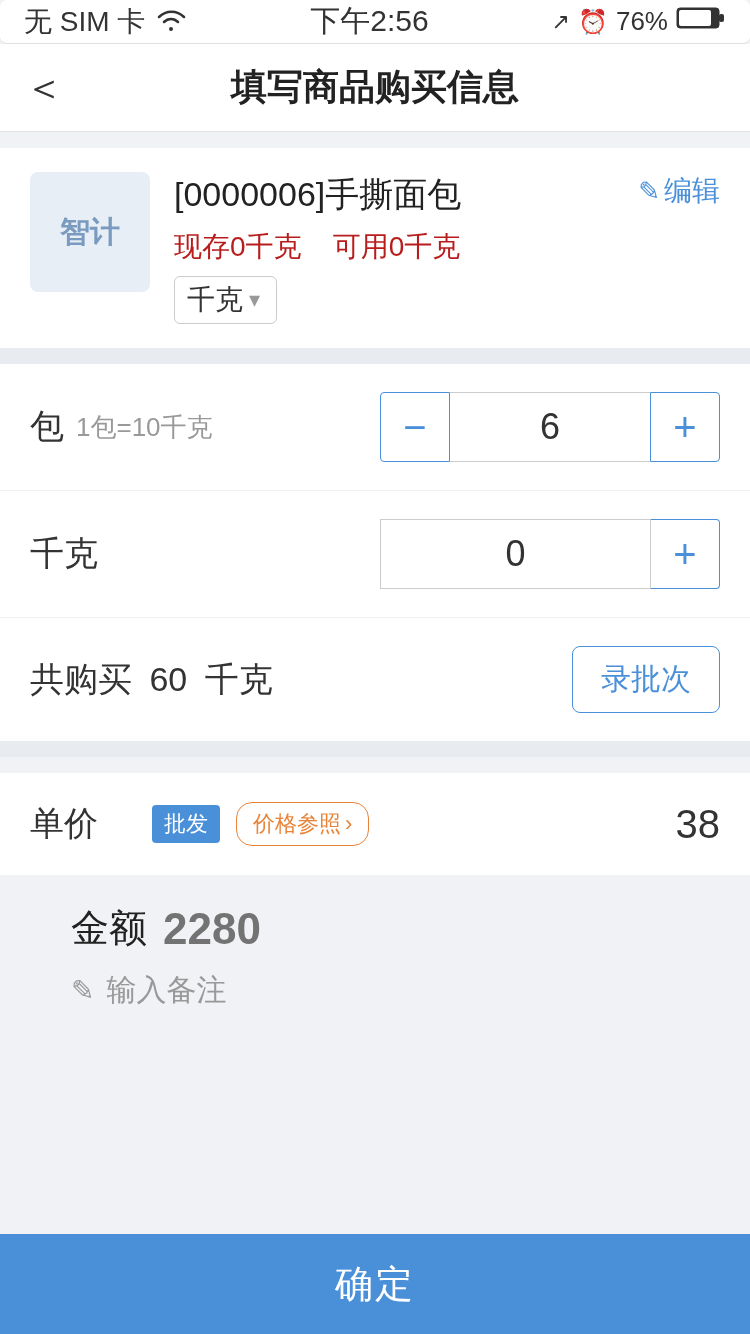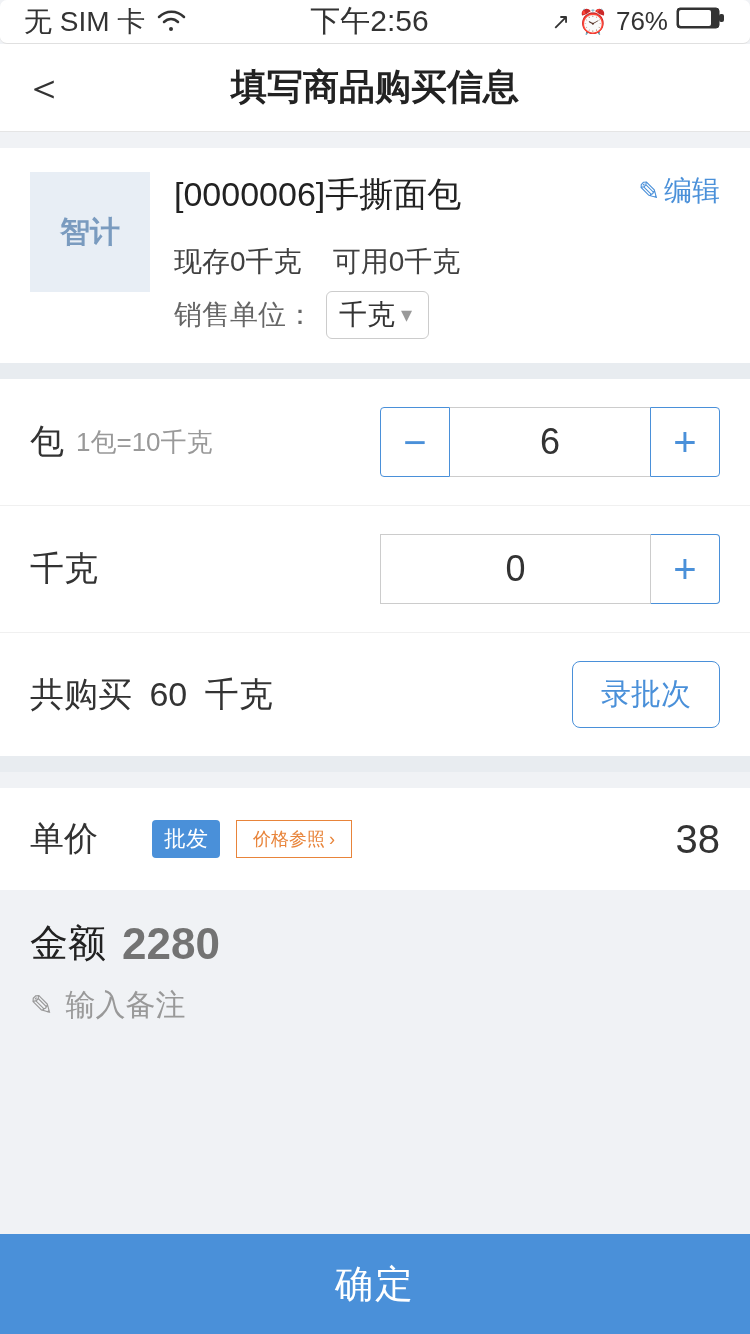--- a/index.html
+++ b/index.html
@@ -61,21 +61,21 @@
       padding: 24px 30px;
       display: flex;
       align-items: flex-start;
       gap: 24px;
       margin-top: 16px;
     }
     .product-thumb {
       width: 120px;
       height: 120px;
       background: #e8eef5;
-      border-radius: 0;
+      border-radius: 8px;
       display: flex;
       align-items: center;
       justify-content: center;
       flex-shrink: 0;
     }
     .product-info {
       flex: 1;
     }
     .product-header {
       display: flex;
@@ -92,22 +92,22 @@
       color: #4a90d9;
       font-size: 28px;
       display: flex;
       align-items: center;
       gap: 4px;
       cursor: pointer;
       white-space: nowrap;
     }
     .product-stock {
       font-size: 28px;
-      color: #404040;
-      margin-top: 25px;
+      color: #b91c1c;
+      margin-top: 10px;
     }
     .product-unit-row {
       display: flex;
       align-items: center;
       margin-top: 10px;
       font-size: 28px;
       color: #666;
       gap: 12px;
     }
     .unit-dropdown {
@@ -256,39 +256,40 @@
       color: #fff;
       font-size: 22px;
       padding: 4px 12px;
       border-radius: 4px;
       margin-left: 38px;
     }
     .price-ref-btn {
       border: 1.5px solid #e8843a;
       color: #e8843a;
       background: #fff;
-      font-size: 18px;
+      font-size: 22px;
       padding: 6px 16px;
-      border-radius: 0;
+      border-radius: 16px;
       display: flex;
       align-items: center;
       gap: 4px;
       cursor: pointer;
     }
     .price-value {
       margin-left: auto;
       font-size: 40px;
       color: #333;
       font-weight: 500;
     }
 
     
     .amount-section {
       background: #f0f2f5;
       padding: 28px 30px 16px 30px;
+      margin-left: 41px;
     }
     .amount-row {
       display: flex;
       align-items: center;
       gap: 16px;
       font-size: 38px;
       color: #222;
       font-weight: 500;
     }
     .amount-value {
@@ -377,21 +378,20 @@
           <span style="font-size:26px;">✎</span>
           <span>编辑</span>
         </div>
       </div>
       <div class="product-stock">
         <span>现存0千克</span>
         &nbsp;&nbsp;
         <span>可用0千克</span>
       </div>
       <div class="product-unit-row">
-        <span>销售单位：</span>
         <div class="unit-dropdown">
           <span>千克</span>
           <span style="font-size:22px; color:#999;">▾</span>
         </div>
       </div>
     </div>
   </div>
 
   <div class="section-divider"></div>
 

